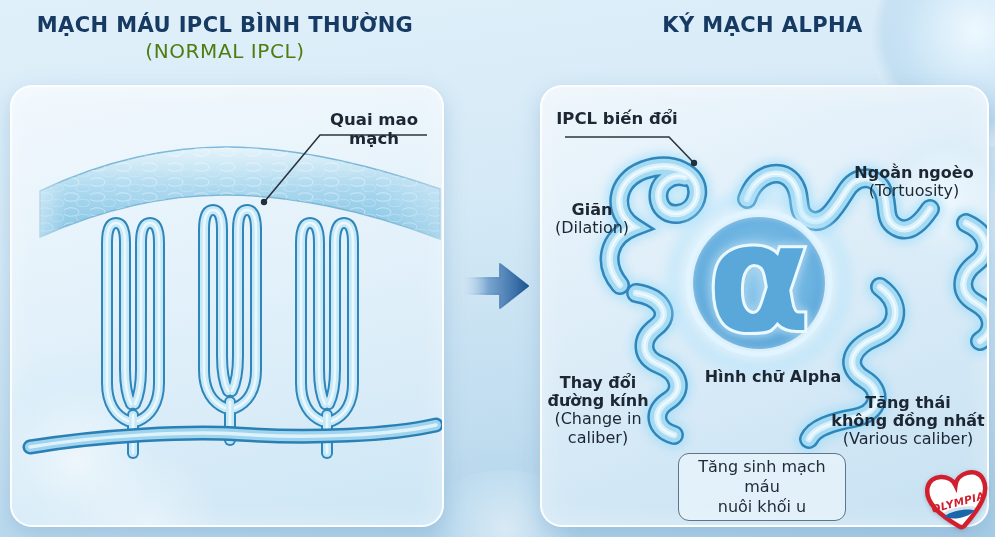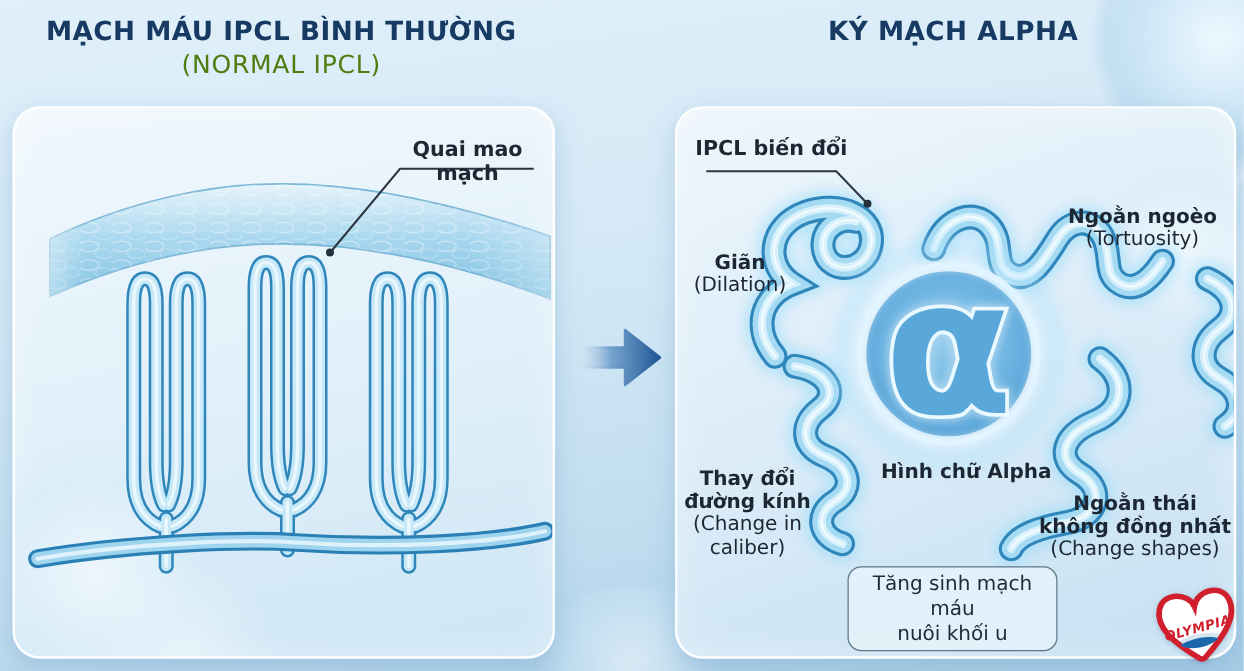--- a/index.html
+++ b/index.html
@@ -222,23 +222,23 @@
     <div class="lbl r-caliber">
       <div class="vi">Thay đổi
 đường kính</div>
       <div class="en">(Change in
 caliber)</div>
     </div>
     <div class="lbl r-alpha">
       <div class="vi">Hình chữ Alpha</div>
     </div>
     <div class="lbl r-shapes">
-      <div class="vi">Ngoằn thái
+      <div class="vi">Tăng thái
 không đồng nhất</div>
-      <div class="en">(Change shapes)</div>
+      <div class="en">(Various caliber)</div>
     </div>
 
     <div class="note-box">Tăng sinh mạch máu
 nuôi khối u</div>
   </div>
 
   <div class="logo-wrap">
     <svg width="72" height="70" viewBox="0 0 72 70">
       <g transform="rotate(-9 36 35)">
         <path d="M36,19 C32.5,7 13,4 8,17 C3,31 15,45 33.5,60.5 C35.5,62 36.5,62 38.5,60.5 C57,45 69,31 64,17 C59,4 39.5,7 36,19 Z" fill="#ffffff" stroke="var(--logo-red,#d21f2e)" stroke-width="4.5"></path>

